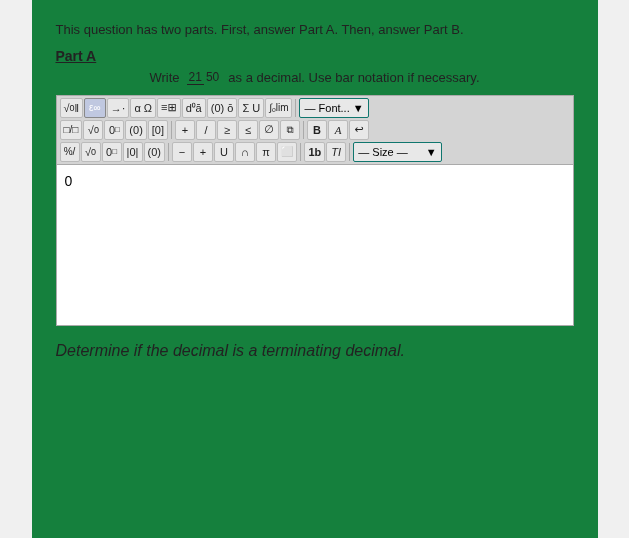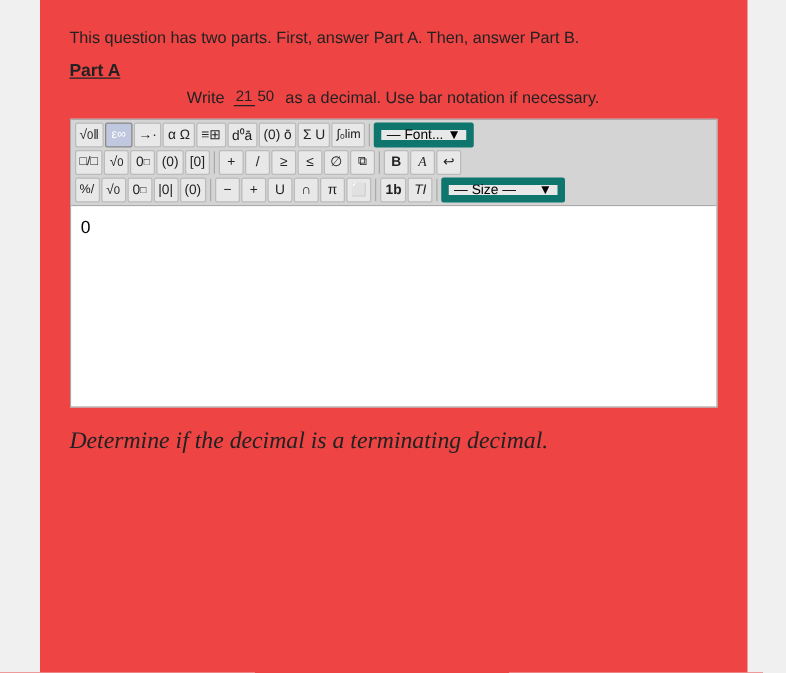--- a/index.html
+++ b/index.html
@@ -6,21 +6,21 @@
     body {
       background: #f0f0f0;
       font-family: Arial, sans-serif;
       font-size: 14px;
       display: flex;
       justify-content: center;
       align-items: center;
       min-height: 100vh;
     }
     .page {
-      background: #ef4444;
+      background: #15803d;
       width: 566px;
       min-height: 538px;
       padding: 20px 24px;
     }
     .instructions {
       font-size: 13px;
       color: #222;
       margin-bottom: 8px;
       line-height: 1.5;
     }
@@ -96,21 +96,21 @@
     }
     .tb-green {
       background: #3a7a3a;
       color: #fff;
       border-color: #2a5a2a;
       font-size: 10px;
       padding: 1px 4px;
     }
     .tb-dropdown {
       background: #e8e8e8;
-      border: 6px solid #0f766e;
+      border: 1px solid #0f766e;
       border-radius: 2px;
       padding: 1px 4px;
       font-size: 11px;
       height: 20px;
       cursor: pointer;
       display: inline-flex;
       align-items: center;
       gap: 3px;
     }
     .font-dropdown {
@@ -130,24 +130,23 @@
       border: none;
       outline: none;
       cursor: text;
     }
 
     
     .part-b-section {
       margin-top: 16px;
     }
     .part-b-text {
-      font-size: 19px;
+      font-size: 16px;
       color: #222;
       font-style: italic;
-      font-family: Liberation Serif, serif;
     }
   </style>
 </head>
 <body>
 
 <div class="page">
 
   <div class="instructions">This question has two parts. First, answer Part A. Then, answer Part B.</div>
 
   <div class="part-label">Part A</div>

